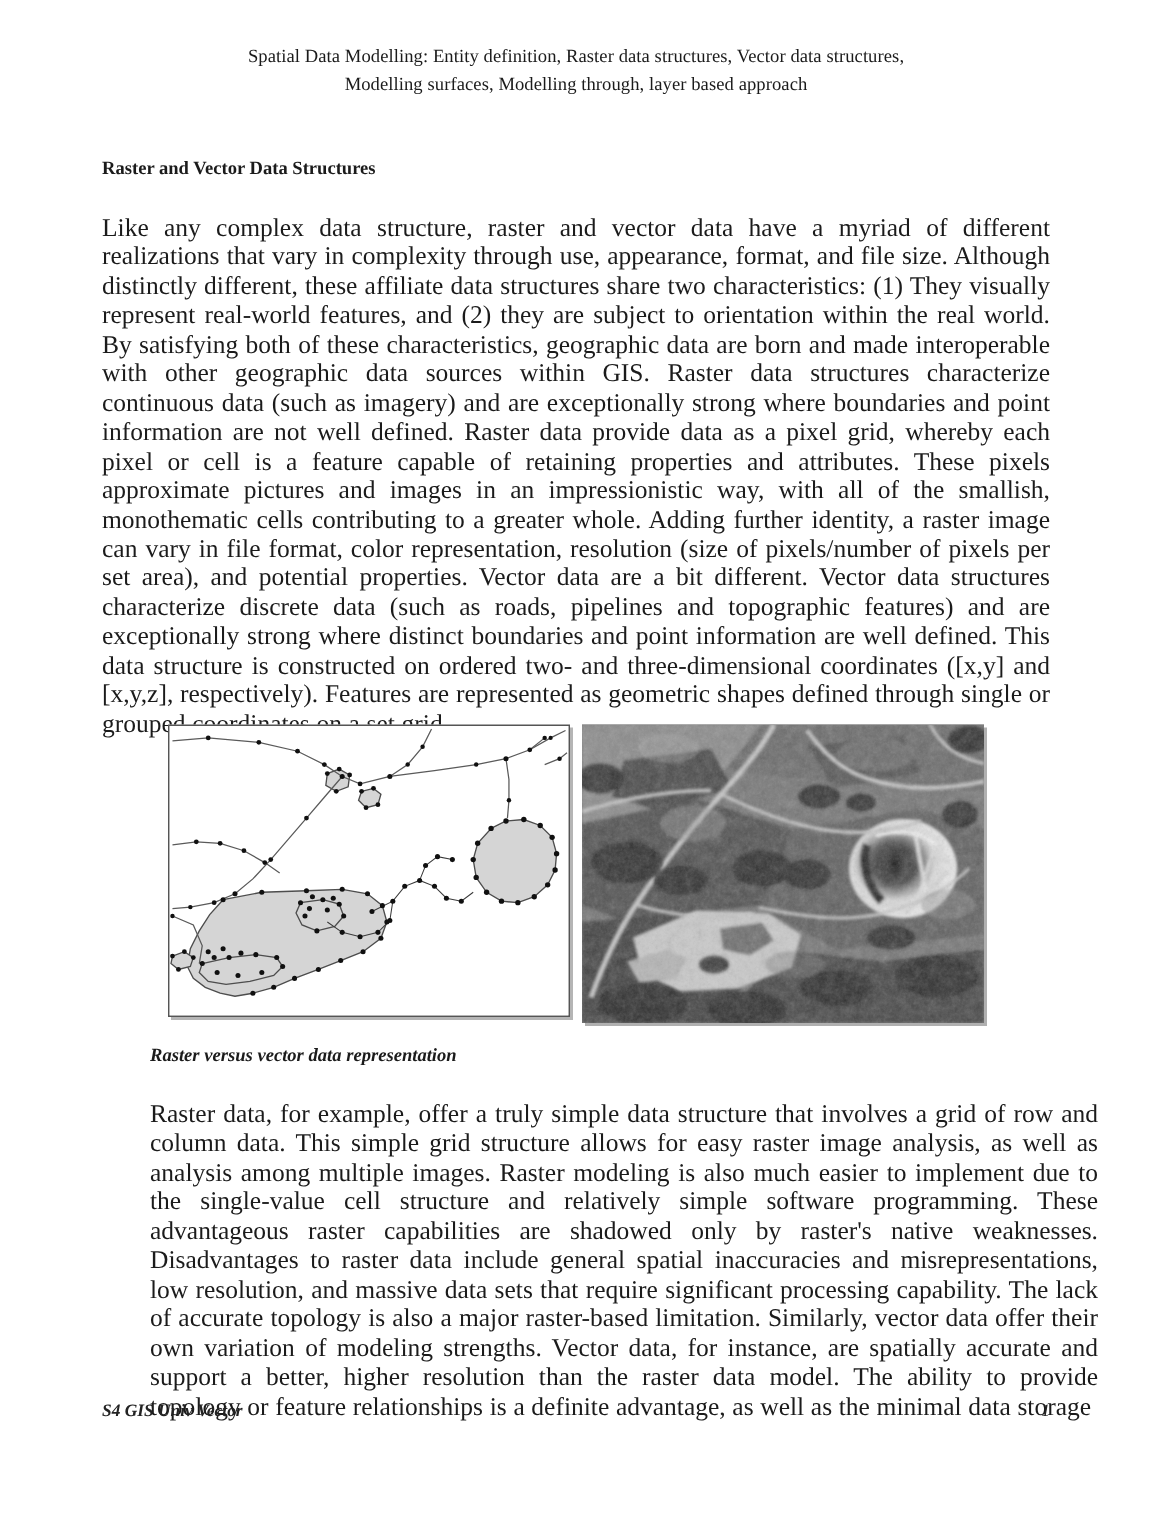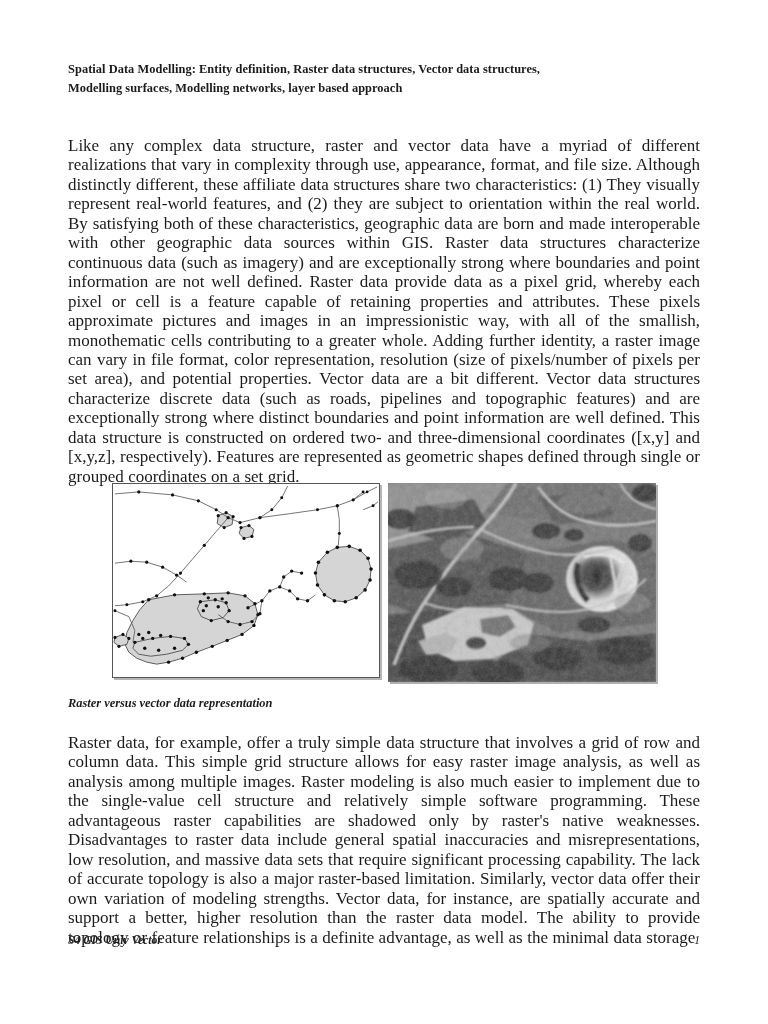--- a/index.html
+++ b/index.html
@@ -29,24 +29,25 @@
   .content {
     position: absolute;
     left: 68px;
     top: 0;
     width: 632px;
   }
 
   
   .doc-title {
     margin: 0;
-    padding-top: 60px;
+    padding-top: 28px;
     font-size: 12.4px;
     line-height: 19px;
-    font-weight: bold;
+    font-weight: normal;
+    text-align: center;
     letter-spacing: 0.05px;
   }
   .doc-title .line2 { display: block; }
 
   
   .section-heading {
     font-size: 12.4px;
     font-weight: bold;
     line-height: 16px;
     margin: 0;
@@ -122,24 +123,25 @@
 </style>
 </head>
 <body>
 
 <div class="page">
 
   <div class="content">
 
     <h1 class="doc-title">
       <span>Spatial Data Modelling: Entity definition, Raster data structures, Vector data structures,</span>
-      <span class="line2">Modelling surfaces, Modelling networks, layer based approach</span>
+      <span class="line2">Modelling surfaces, Modelling through, layer based approach</span>
     </h1>
 
     <div class="h1-wrap">
+      <h2 class="section-heading">Raster and Vector Data Structures</h2>
       <p class="body-par par-1">Like any complex data structure, raster and vector data have a myriad of different realizations that vary in complexity through use, appearance, format, and file size. Although distinctly different, these affiliate data structures share two characteristics: (1) They visually represent real-world features, and (2) they are subject to orientation within the real world. By satisfying both of these characteristics, geographic data are born and made interoperable with other geographic data sources within GIS. Raster data structures characterize continuous data (such as imagery) and are exceptionally strong where boundaries and point information are not well defined. Raster data provide data as a pixel grid, whereby each pixel or cell is a feature capable of retaining properties and attributes. These pixels approximate pictures and images in an impressionistic way, with all of the smallish, monothematic cells contributing to a greater whole. Adding further identity, a raster image can vary in file format, color representation, resolution (size of pixels/number of pixels per set area), and potential properties. Vector data are a bit different. Vector data structures characterize discrete data (such as roads, pipelines and topographic features) and are exceptionally strong where distinct boundaries and point information are well defined. This data structure is constructed on ordered two- and three-dimensional coordinates ([x,y] and [x,y,z], respectively). Features are represented as geometric shapes defined through single or grouped coordinates on a set grid.</p>
     </div>
 
   </div>
 
   <div class="figure-row">
 
     <div class="fig-vector">
       <svg viewBox="0 0 268 195" preserveAspectRatio="none">
         <rect x="0" y="0" width="268" height="195" fill="#ffffff"></rect>
@@ -385,21 +387,21 @@
           <ellipse cx="58" cy="16" rx="20" ry="10" fill="#a2a2a2"></ellipse>
         </g>
 
         <rect x="0" y="0" width="268" height="199" filter="url(#grain2)" opacity="0.32"></rect>
         <rect x="0" y="0" width="268" height="199" filter="url(#grain)" opacity="0.20"></rect>
       </svg>
     </div>
 
   </div>
 
-  <div class="content" style="top:695px;">
+  <div class="content" style="top:695px;margin-left:32px;">
     <div>
       <h2 class="section-heading italic">Raster versus vector data representation</h2>
       <p class="body-par par-2">Raster data, for example, offer a truly simple data structure that involves a grid of row and column data. This simple grid structure allows for easy raster image analysis, as well as analysis among multiple images. Raster modeling is also much easier to implement due to the single-value cell structure and relatively simple software programming. These advantageous raster capabilities are shadowed only by raster's native weaknesses. Disadvantages to raster data include general spatial inaccuracies and misrepresentations, low resolution, and massive data sets that require significant processing capability. The lack of accurate topology is also a major raster-based limitation. Similarly, vector data offer their own variation of modeling strengths. Vector data, for instance, are spatially accurate and support a better, higher resolution than the raster data model. The ability to provide topology or feature relationships is a definite advantage, as well as the minimal data storage</p>
     </div>
   </div>
 
   <div class="footer">
     <span>S4 GIS Univ Vector</span>
     <span class="page-num">1</span>
   </div>

